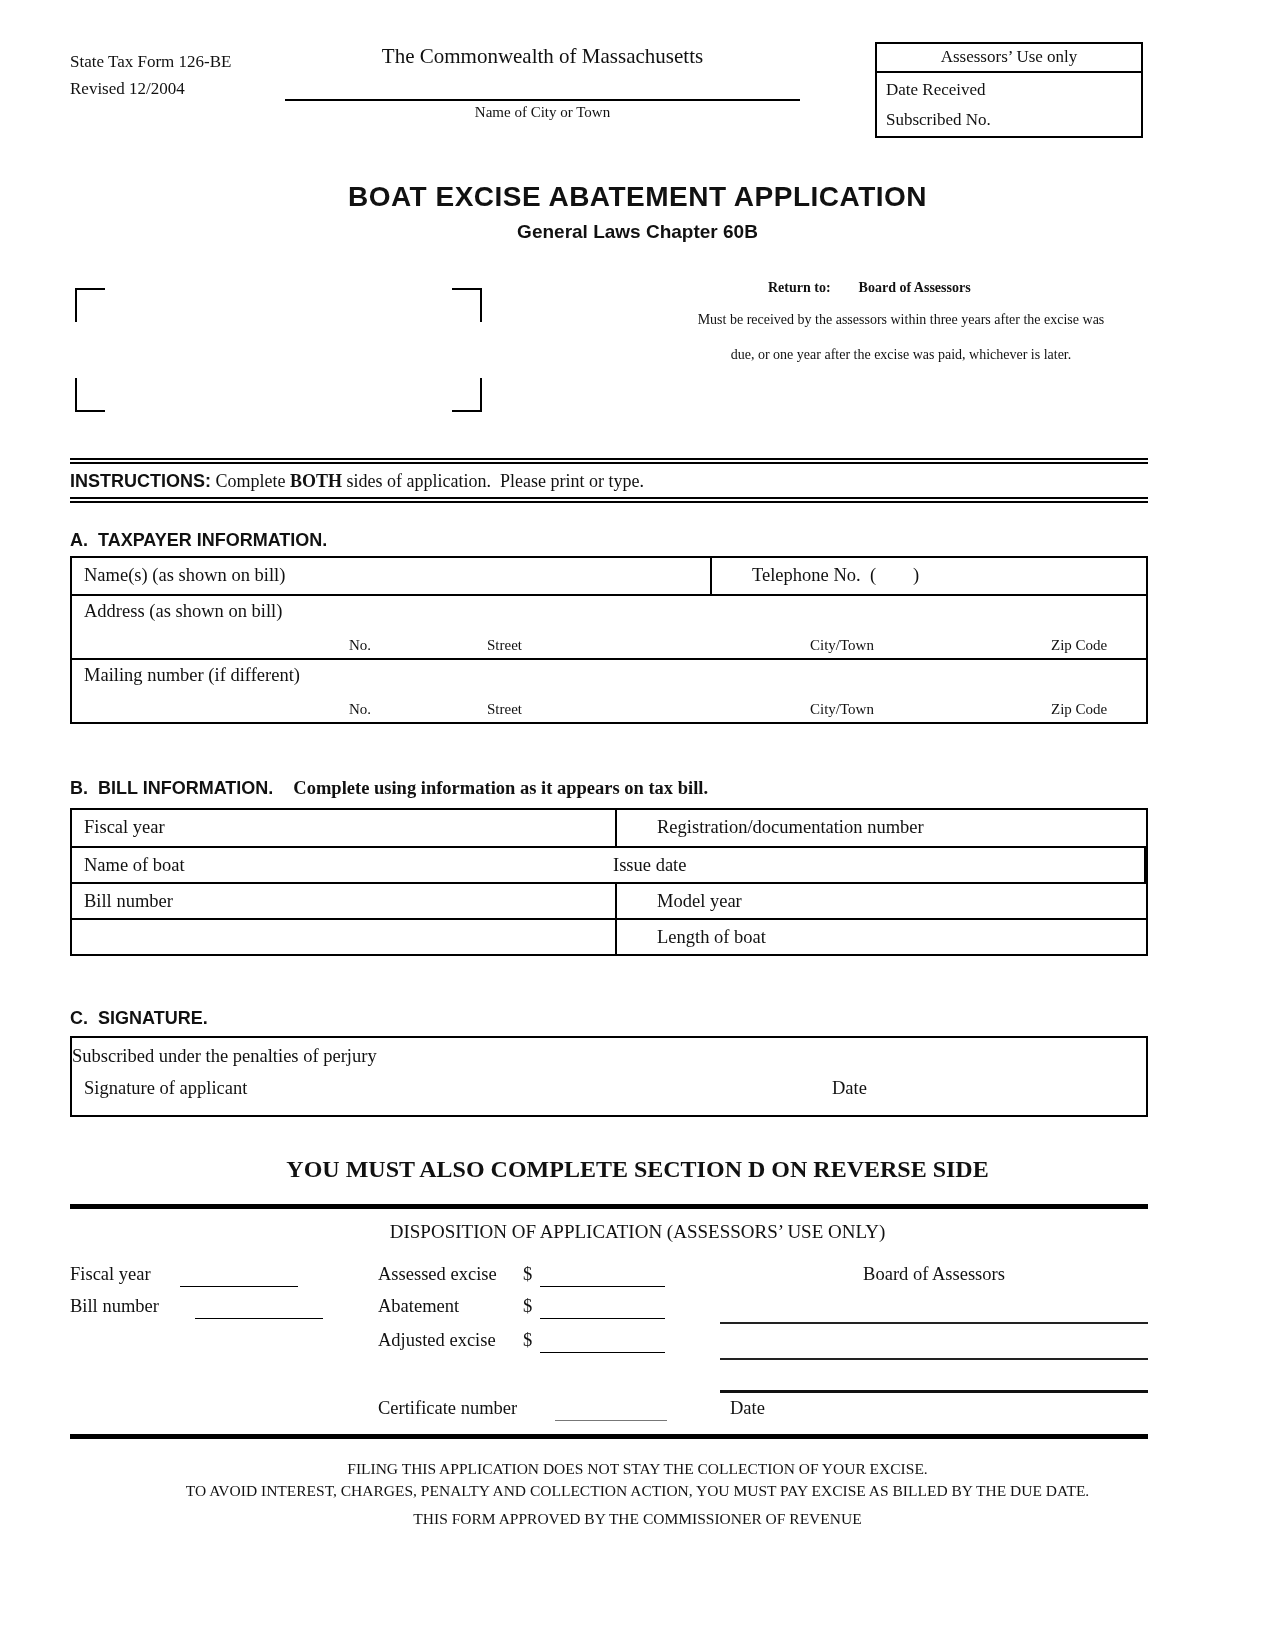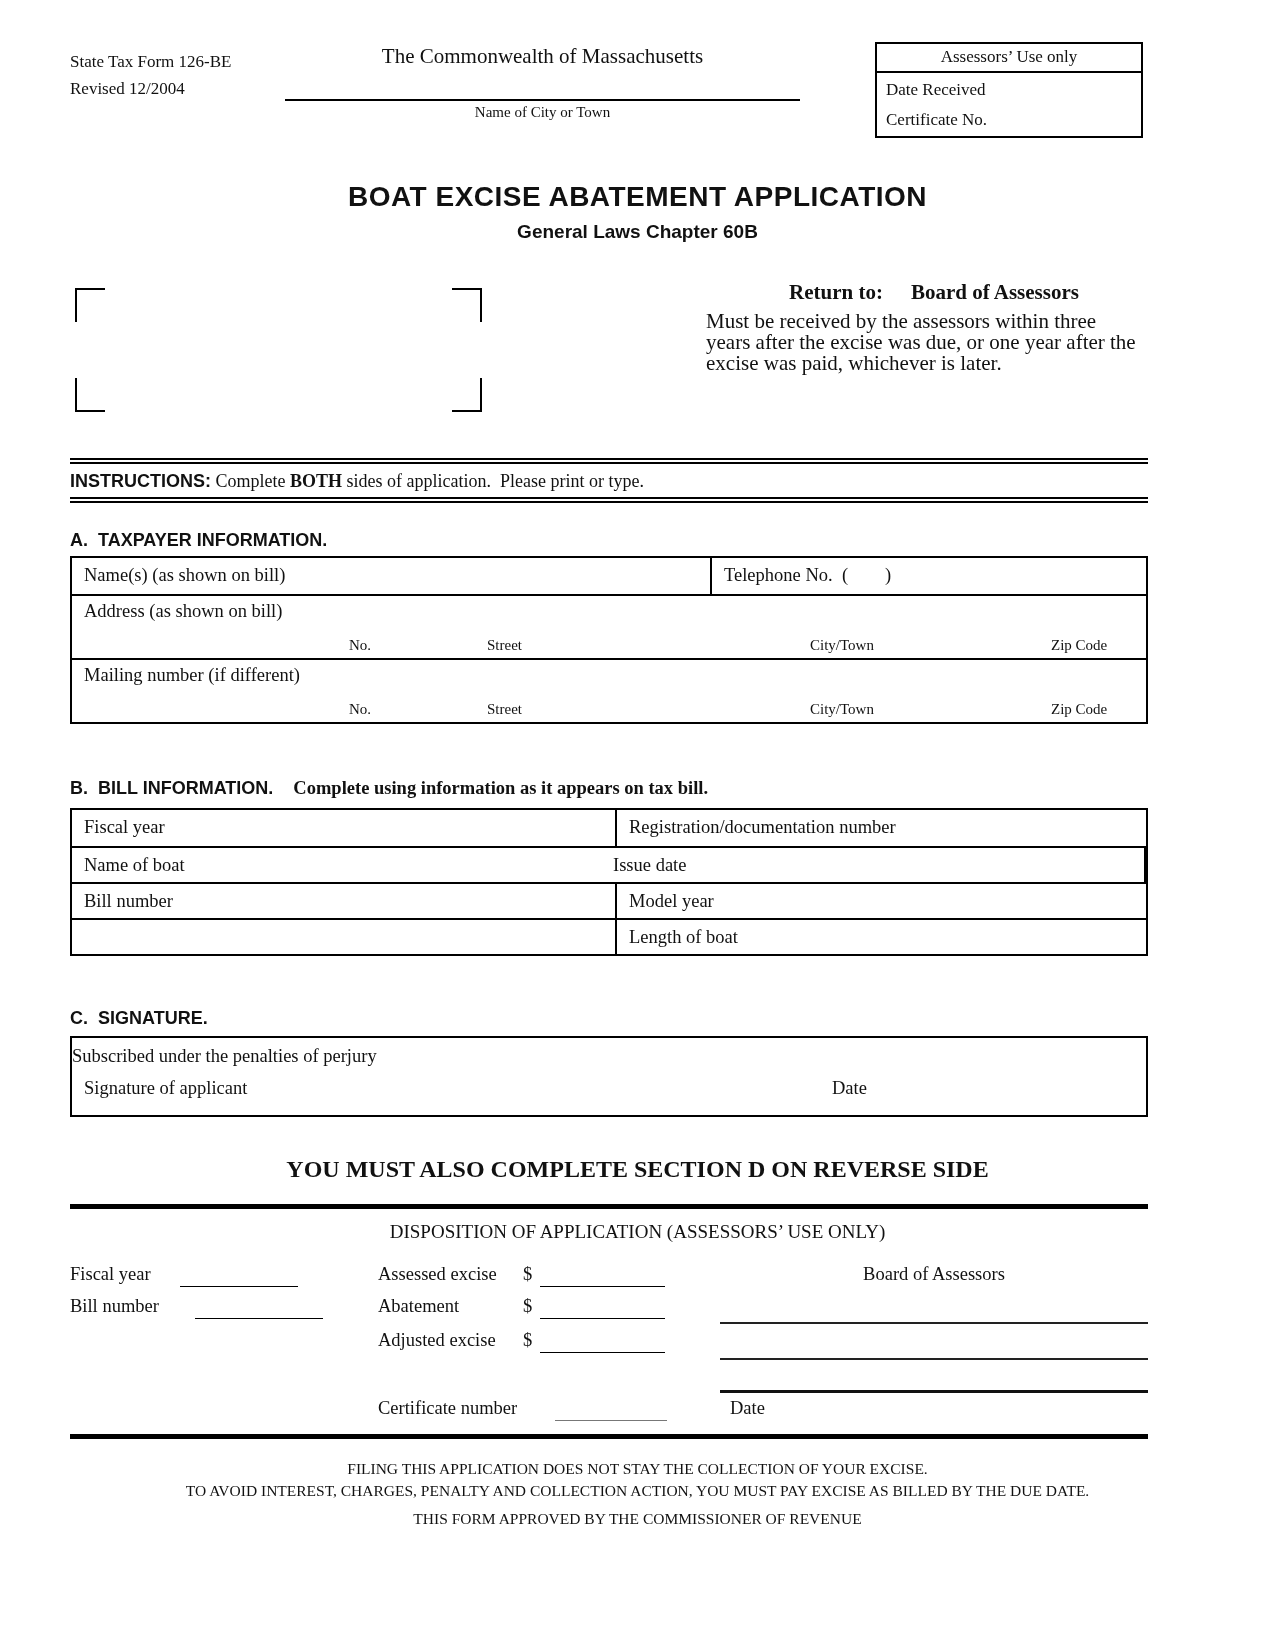--- a/index.html
+++ b/index.html
@@ -26,38 +26,38 @@
   .sub-title{left:0;top:221px;width:1275px;text-align:center;font-size:19px;font-weight:bold;font-family:"Liberation Sans",sans-serif;}
 
   
   .bracket{width:28px;height:32px;}
   .br-tl{left:75px;top:288px;border-left:2px solid #000;border-top:2px solid #000;}
   .br-tr{left:452px;top:288px;border-right:2px solid #000;border-top:2px solid #000;}
   .br-bl{left:75px;top:378px;border-left:2px solid #000;border-bottom:2px solid #000;}
   .br-br{left:452px;top:378px;border-right:2px solid #000;border-bottom:2px solid #000;}
 
   
-  .return-block{left:685px;top:280px;width:432px;font-size:21px;margin-left:21px;}
+  .return-block{left:685px;top:280px;width:432px;font-size:14px;}
   .return-line1{padding-left:83px;}
   .return-value{margin-left:28px;}
-  .return-note{margin-top:6px;line-height:21px;}
+  .return-note{margin-top:6px;line-height:35px;text-align:center;}
 
   
   .double-rule{left:70px;width:1078px;height:6px;border-top:2px solid #000;border-bottom:2px solid #000;box-sizing:border-box;}
   .thick-rule{left:70px;width:1078px;height:5px;background:#000;}
 
   .instr-text{left:70px;top:471px;width:1080px;font-size:18px;}
   .instr-label{font-family:"Liberation Sans",sans-serif;font-weight:bold;font-size:18px;}
 
   .section-head{font-family:"Liberation Sans",sans-serif;font-weight:bold;font-size:18px;}
   .sec-note{font-weight:bold;font-family:"Liberation Serif",serif;font-size:18.5px;margin-left:20px;}
 
   
   .ftable{left:70px;width:1078px;border:2px solid #000;box-sizing:border-box;font-size:18.5px;}
-  .trow{position:relative;box-sizing:border-box;}
+  .trow{position:relative;box-sizing:border-box;gap:28px;}
   .trow + .trow{border-top:2px solid #000;}
   .cell{box-sizing:border-box;padding-left:12px;}
   .a-row1{height:36px;display:flex;}
   .a-row1 .cell{line-height:34px;}
   .a-cell-name{width:640px;border-right:2px solid #000;}
   .a-cell-tel{flex:1;}
   .a-rowaddr{height:64px;}
   .addr-label{padding:5px 0 0 12px;}
   .sublabel{position:absolute;bottom:4px;font-size:15px;}
   .sl-no{left:277px;}
@@ -103,21 +103,21 @@
   <div class="abs commonwealth">The Commonwealth of Massachusetts</div>
   <div class="abs city-line"></div>
   <div class="abs city-label">Name of City or Town</div>
 
   <div class="abs assessors-box">
     <div class="bx-title">Assessors’ Use only</div>
     <div class="bx-row">
       <span>Date Received</span>
     </div>
     <div class="bx-row">
-      <span>Certificate No.</span>
+      <span>Subscribed No.</span>
     </div>
   </div>
 
   <div class="abs main-title">BOAT EXCISE ABATEMENT APPLICATION</div>
   <div class="abs sub-title">General Laws Chapter 60B</div>
 
   <div class="abs bracket br-tl"></div>
   <div class="abs bracket br-tr"></div>
   <div class="abs bracket br-bl"></div>
   <div class="abs bracket br-br"></div>

